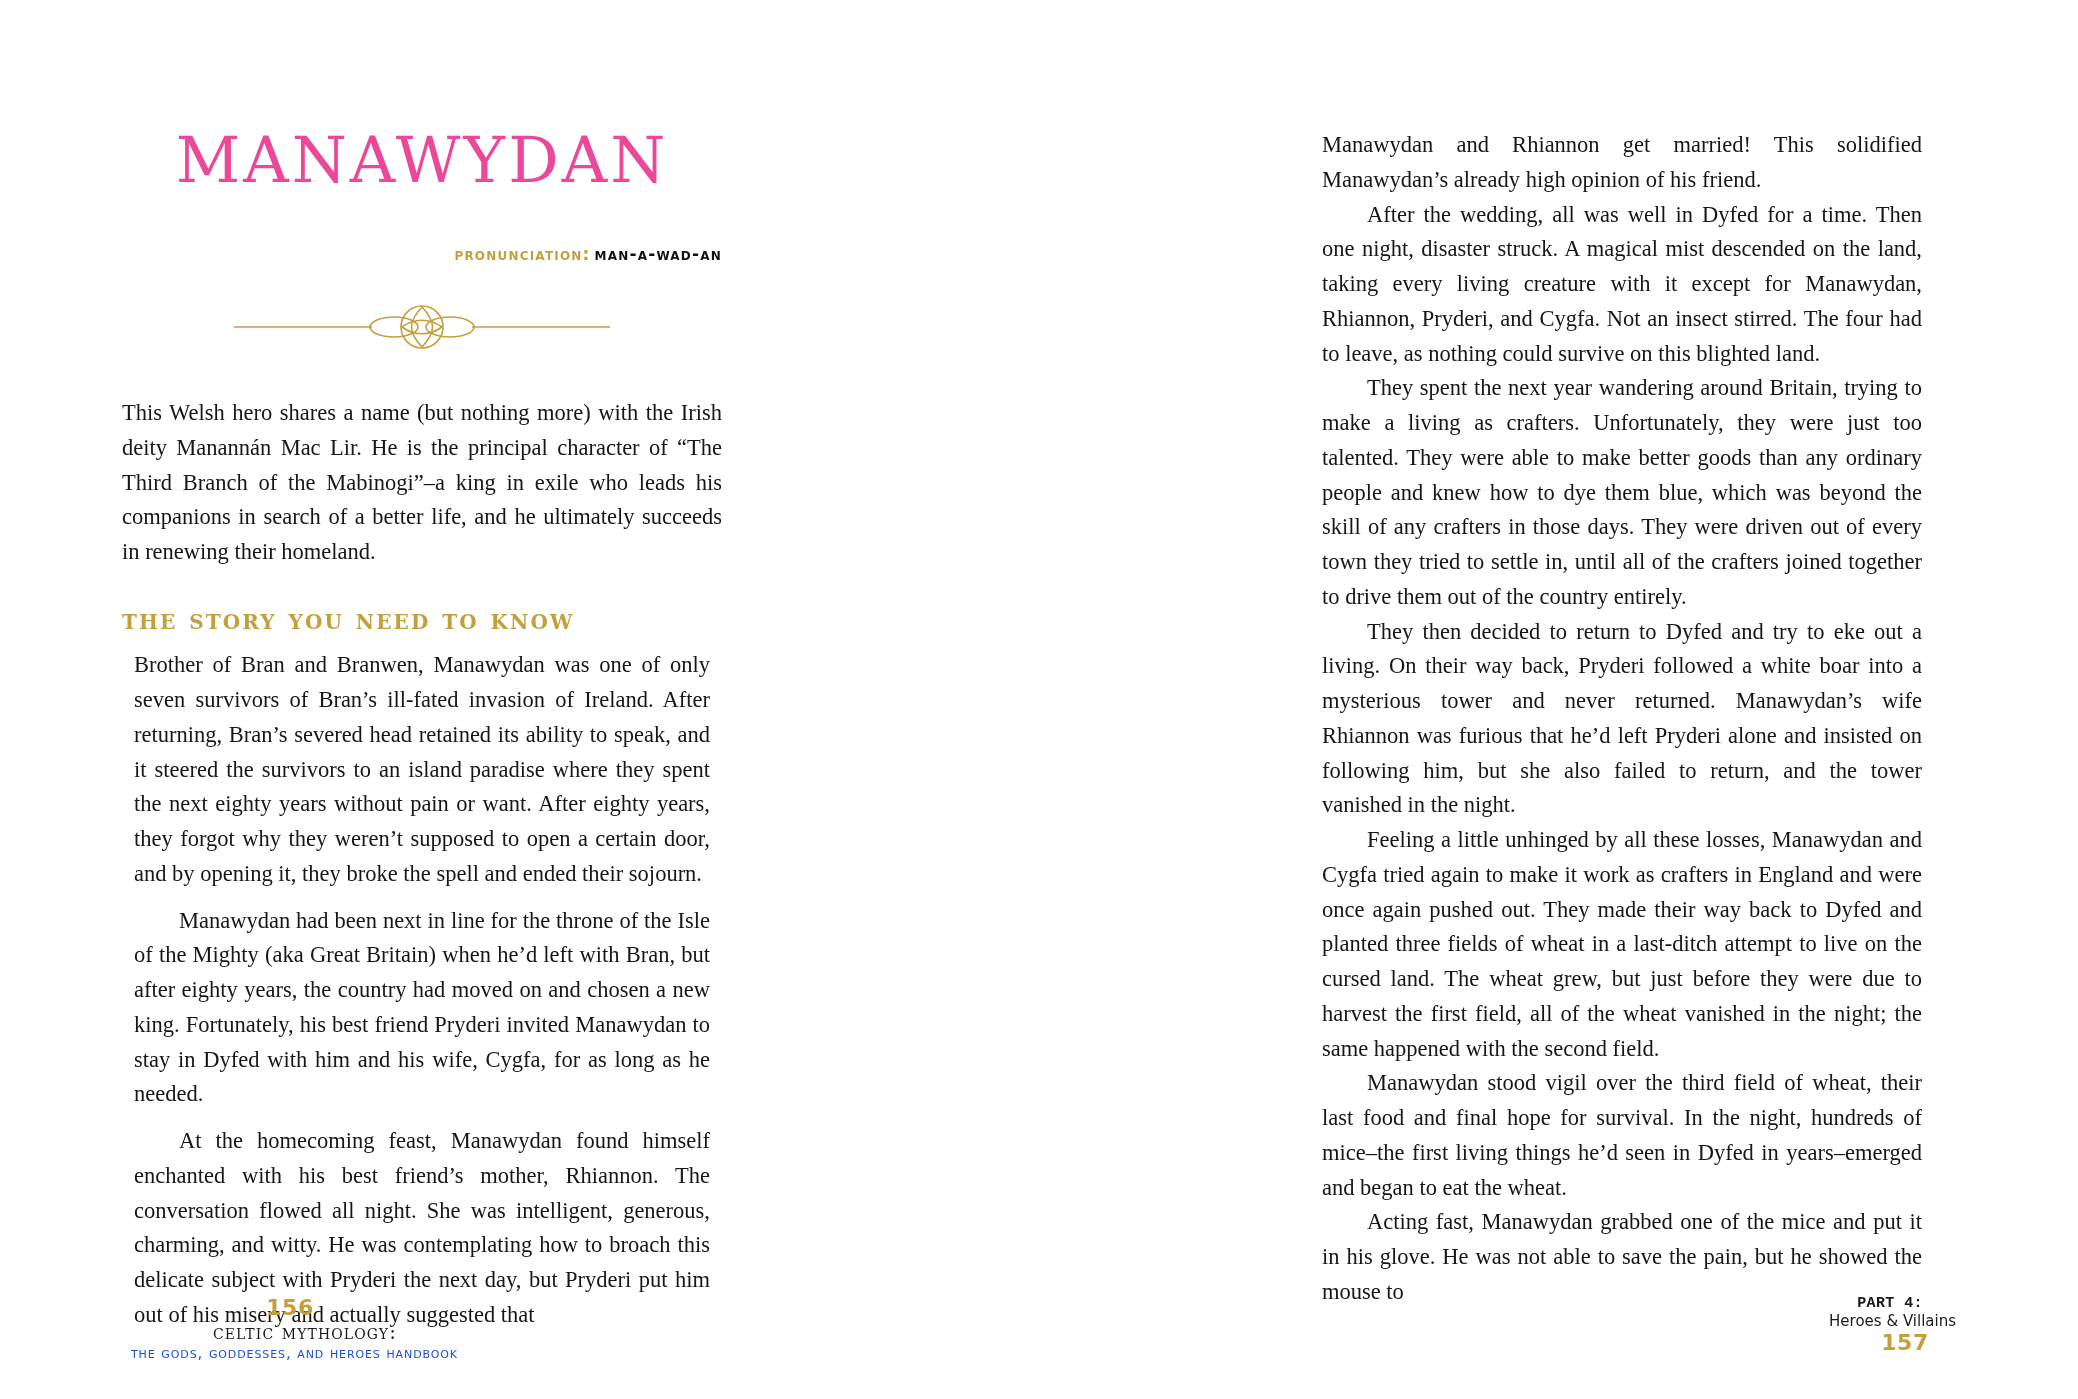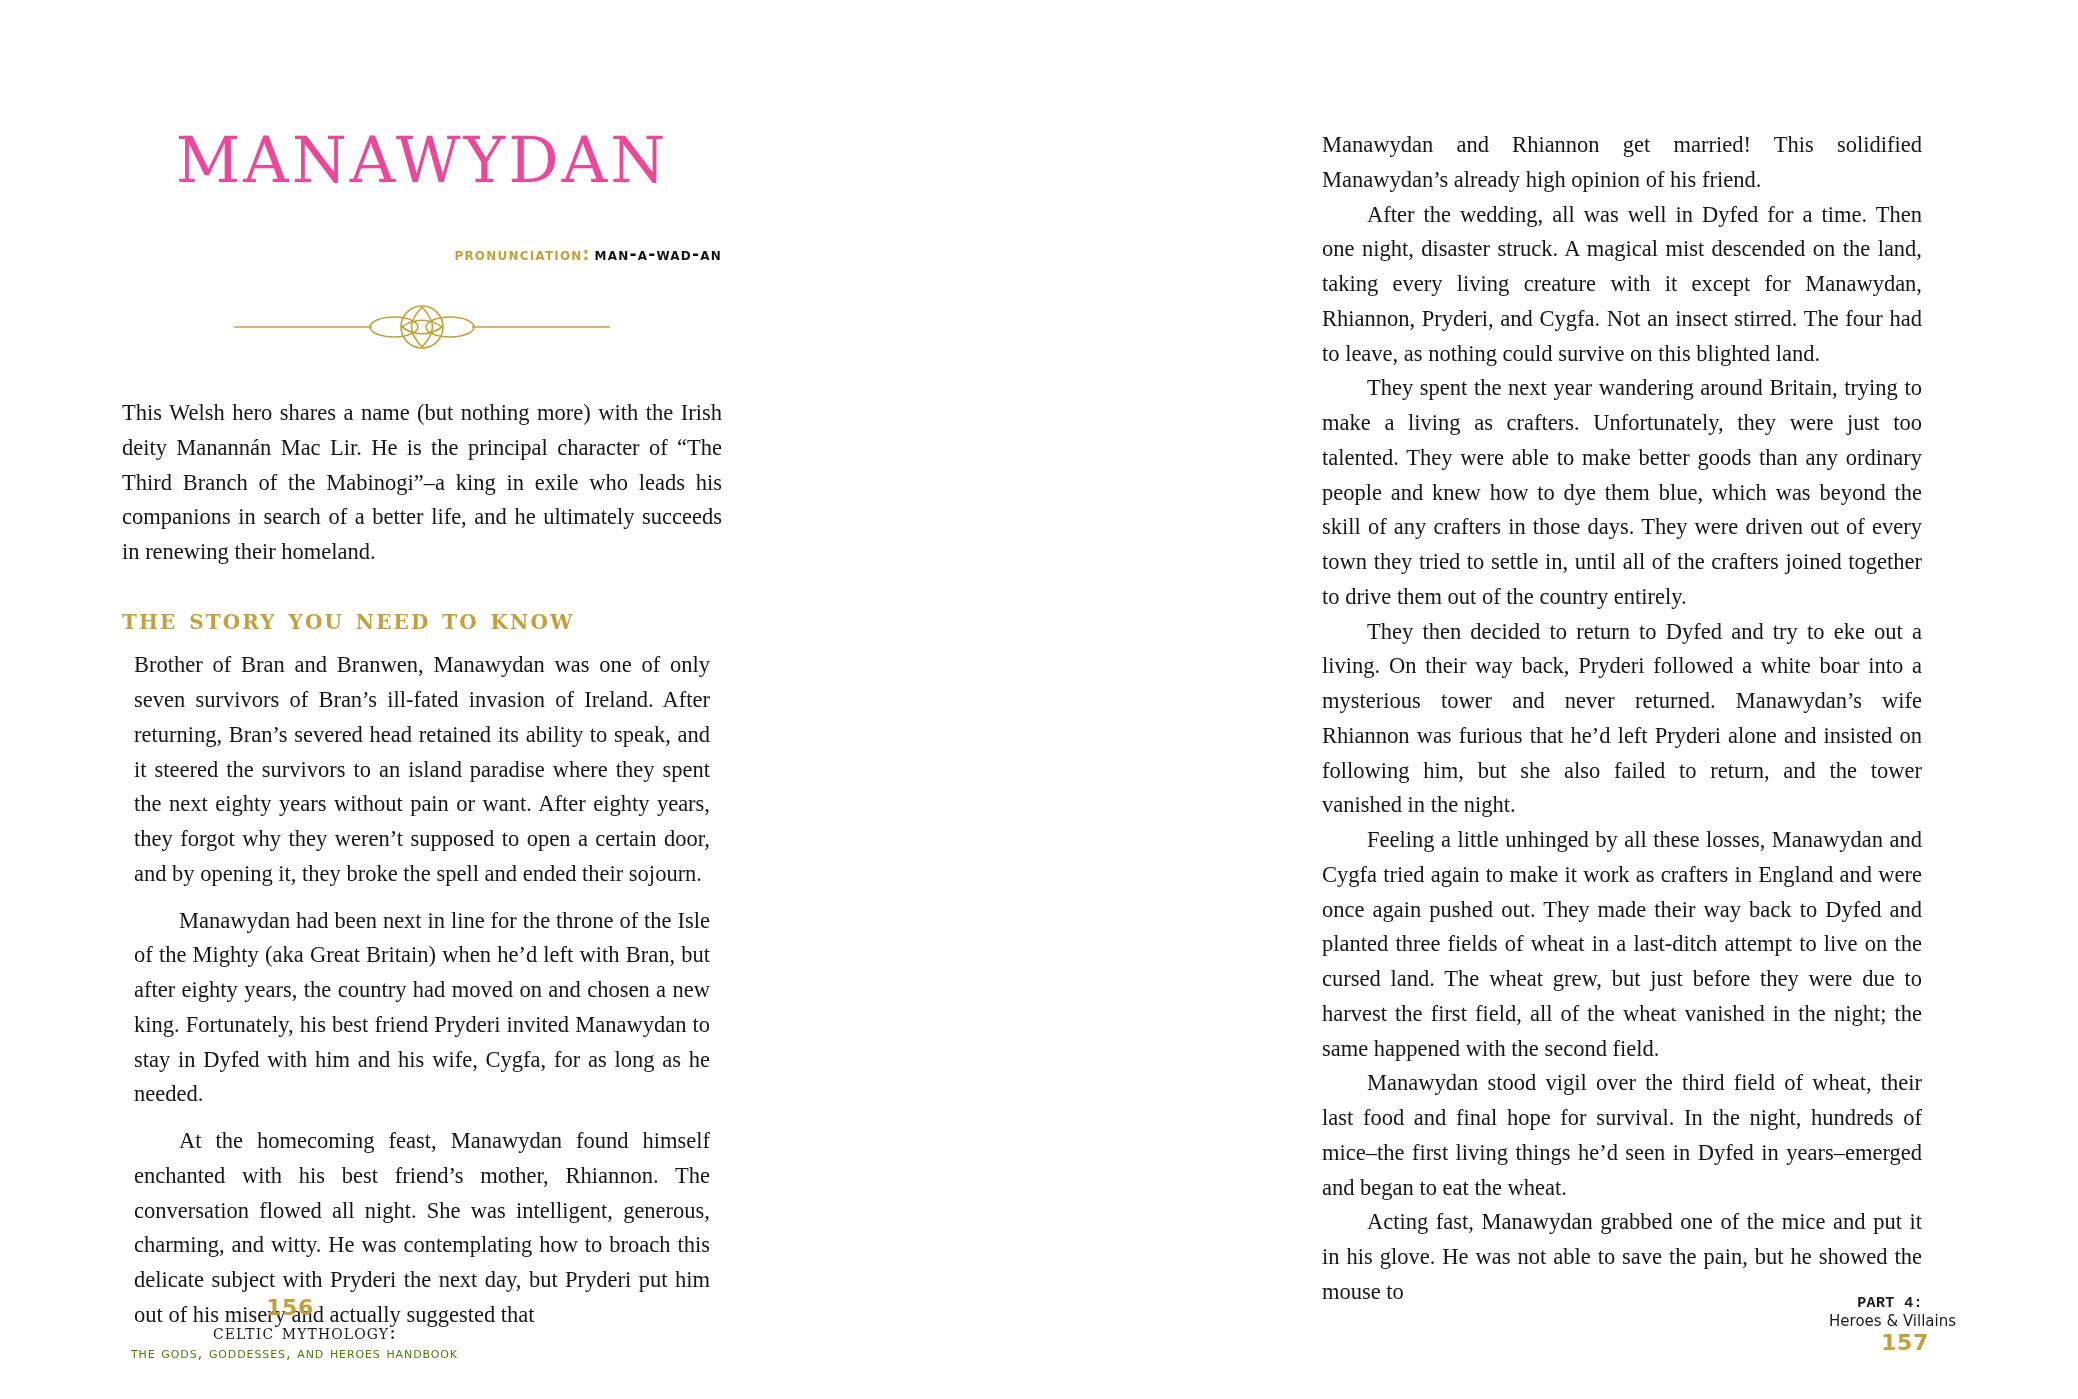--- a/index.html
+++ b/index.html
@@ -153,21 +153,21 @@
     font-family: "DejaVu Serif", "Liberation Serif", serif;
     color: #1a1a1a;
     font-size: 20px;
     letter-spacing: 1.1px;
     margin-left: 30px;
     font-variant: small-caps;
     text-transform: lowercase;
   }
   .running-sub {
     font-family: "DejaVu Sans", "Liberation Sans", sans-serif;
-    color: #4d7c0f;
+    color: #1d4ed8;
     font-size: 15px;
     letter-spacing: 0.9px;
     margin-left: 9px;
     font-variant: small-caps;
     text-transform: lowercase;
     font-weight: 400;
   }
 
   .part-label {
     font-family: Liberation Mono, monospace;

